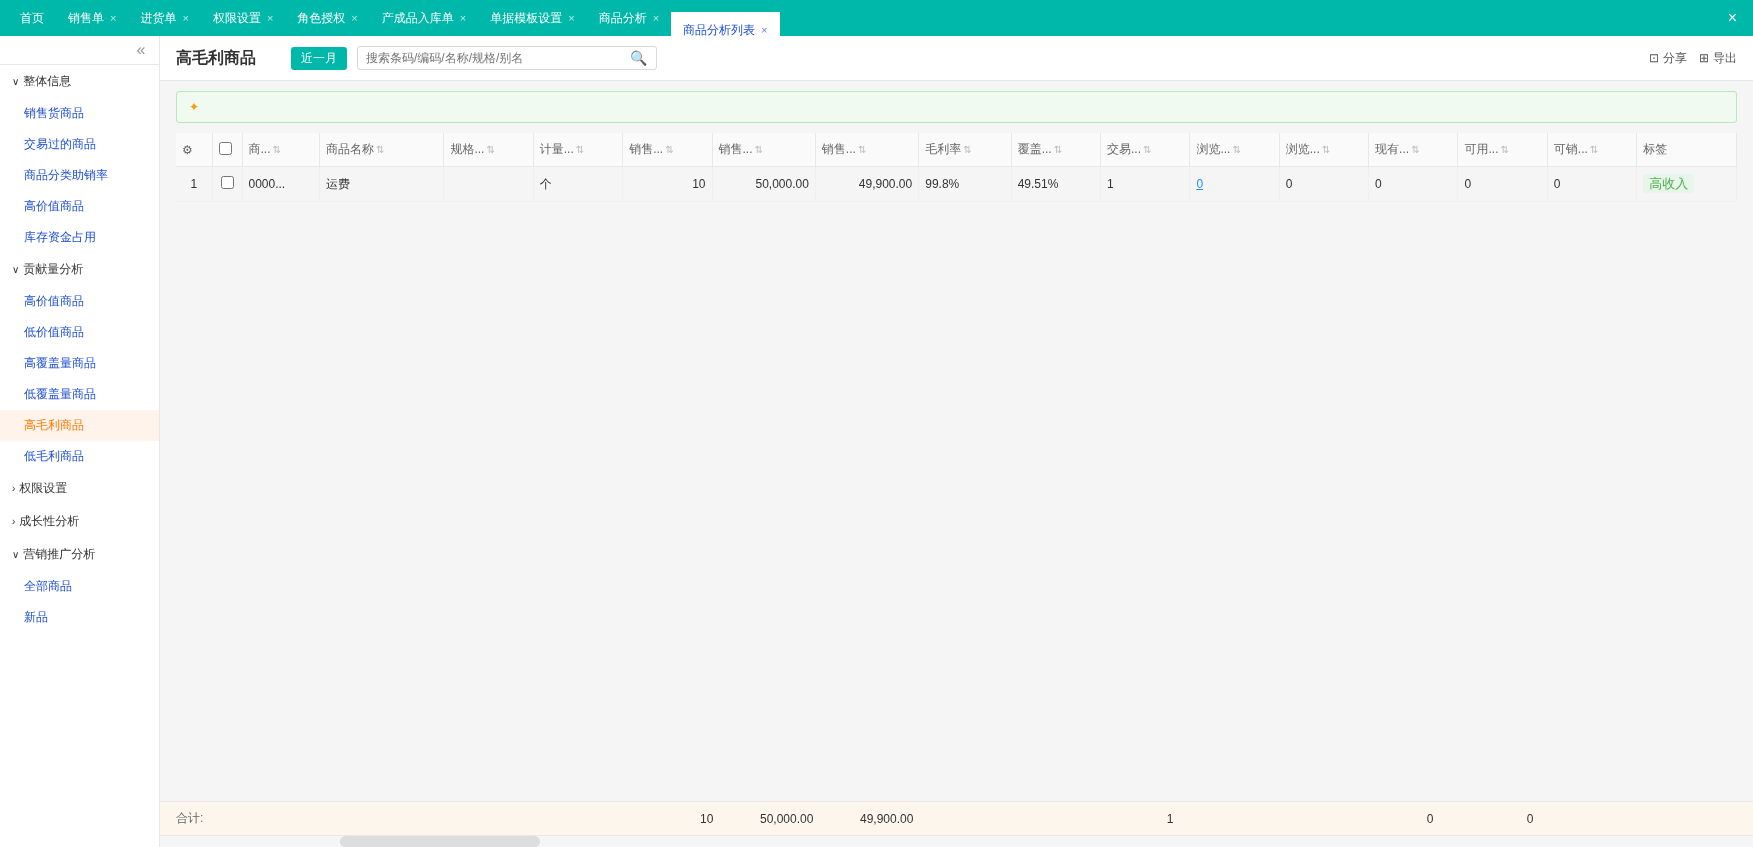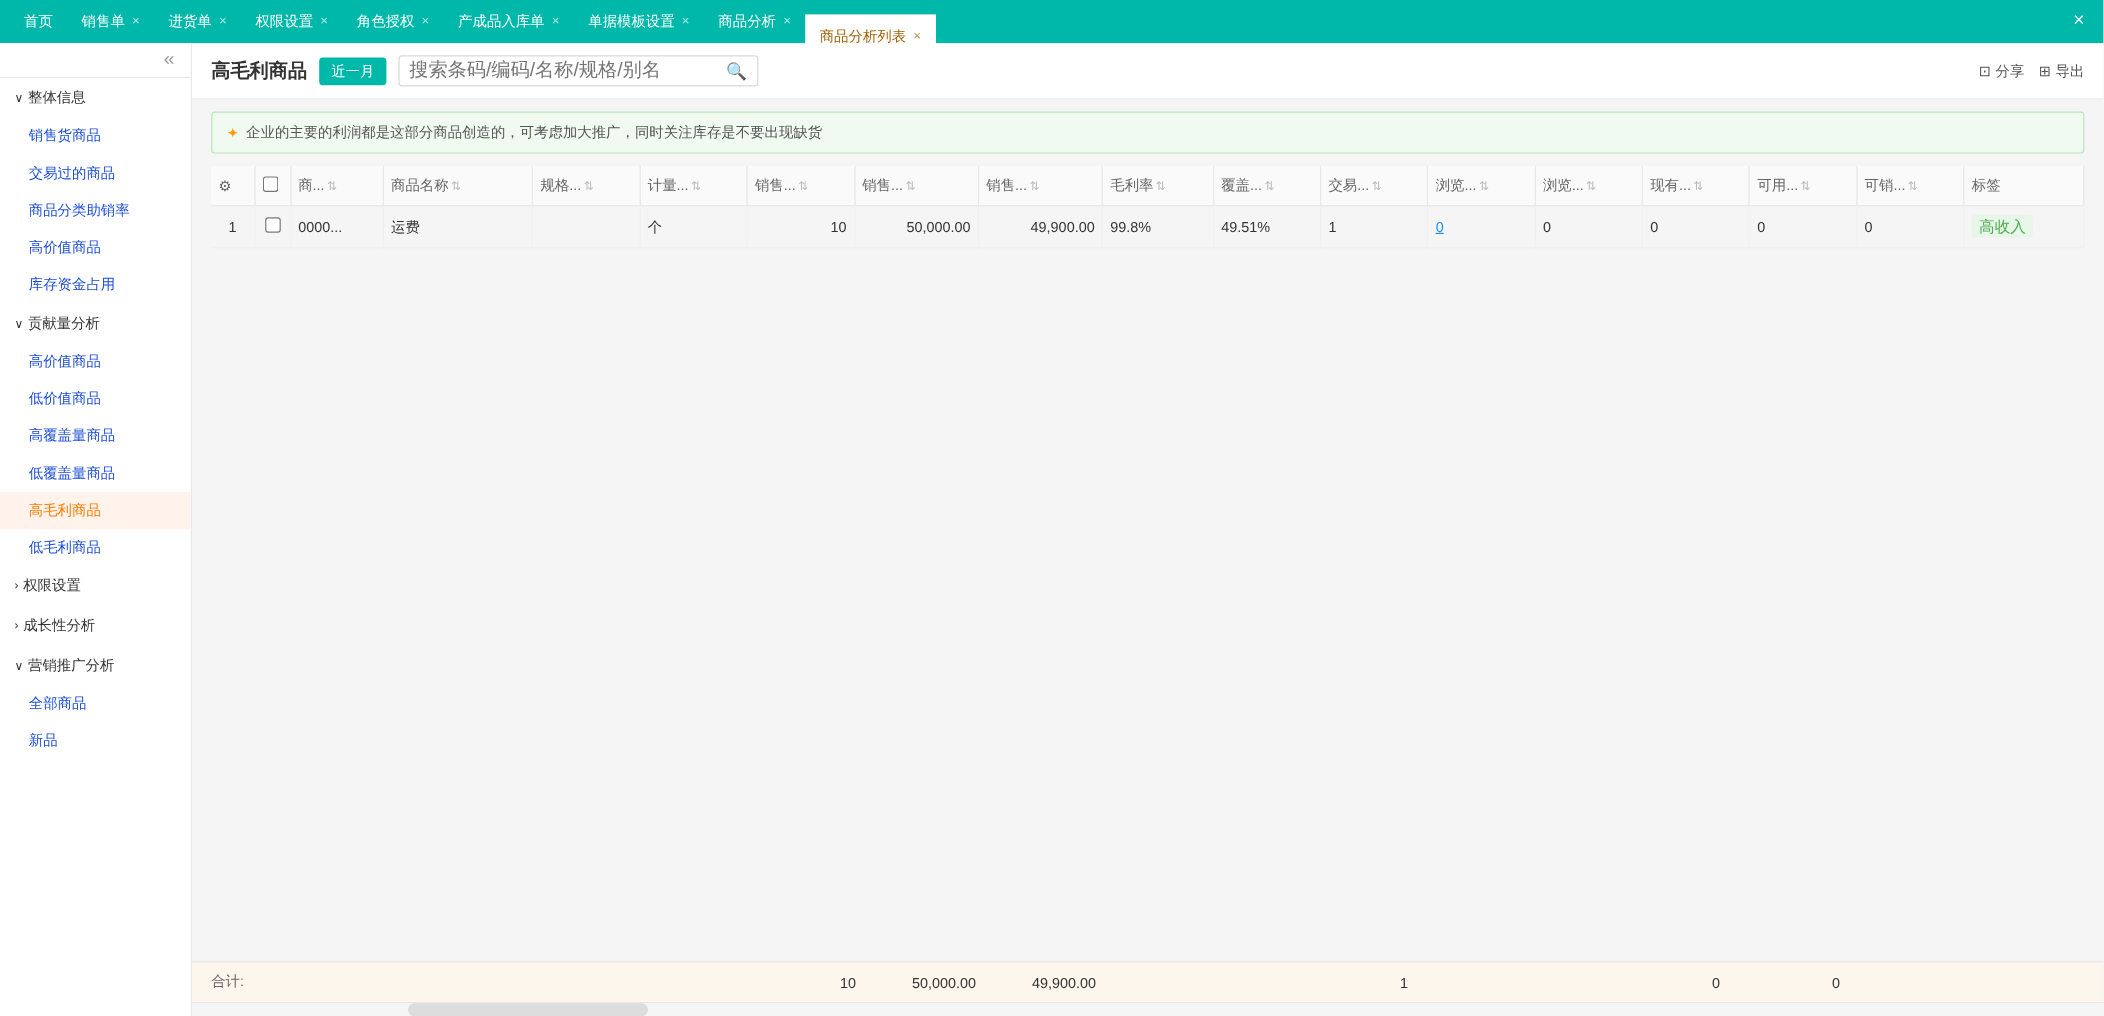--- a/index.html
+++ b/index.html
@@ -19,21 +19,21 @@
       height: 36px;
       display: flex;
       align-items: center;
       cursor: pointer;
       white-space: nowrap;
       color: white;
       font-size: 13px;
     }
     .top-nav .nav-item.active {
       background: #fff;
-      color: #a16207;
+      color: #1d4ed8;
       margin-top: 24px;
     }
     .top-nav .nav-item .close-x {
       margin-left: 6px;
       font-size: 11px;
       opacity: 0.7;
     }
     .top-nav .close-window {
       margin-left: auto;
       color: white;
@@ -99,34 +99,35 @@
       color: #333;
     }
     .btn-recent {
       background: #00b8a9;
       color: white;
       border: none;
       padding: 3px 10px;
       border-radius: 3px;
       cursor: pointer;
       font-size: 12px;
+      margin-left: 25px;
     }
     .search-box {
       border: 1px solid #d9d9d9;
       border-radius: 3px;
       padding: 3px 8px;
       display: flex;
       align-items: center;
       flex: 1;
       max-width: 300px;
     }
     .search-box input {
       border: none;
       outline: none;
-      font-size: 16px;
+      font-size: 12px;
       flex: 1;
       color: #999;
     }
     .search-icon { color: #999; font-size: 14px; cursor: pointer; }
     .header-actions {
       margin-left: auto;
       display: flex;
       gap: 12px;
       align-items: center;
     }
@@ -368,21 +369,20 @@
         </div>
         <div class="header-btn">
           <span>⊞</span>
           <span>导出</span>
         </div>
       </div>
     </div>
 
     <div class="info-banner">
       <span class="icon">✦</span>
-      <span>企业的主要的利润都是这部分商品创造的，可考虑加大推广，同时关注库存是不要出现缺货</span>
     </div>
 
     <div class="table-container">
       <table>
         <thead>
           <tr>
             <th style="width:36px;">
               <span>⚙</span>
             </th>
             <th style="width:30px;">

